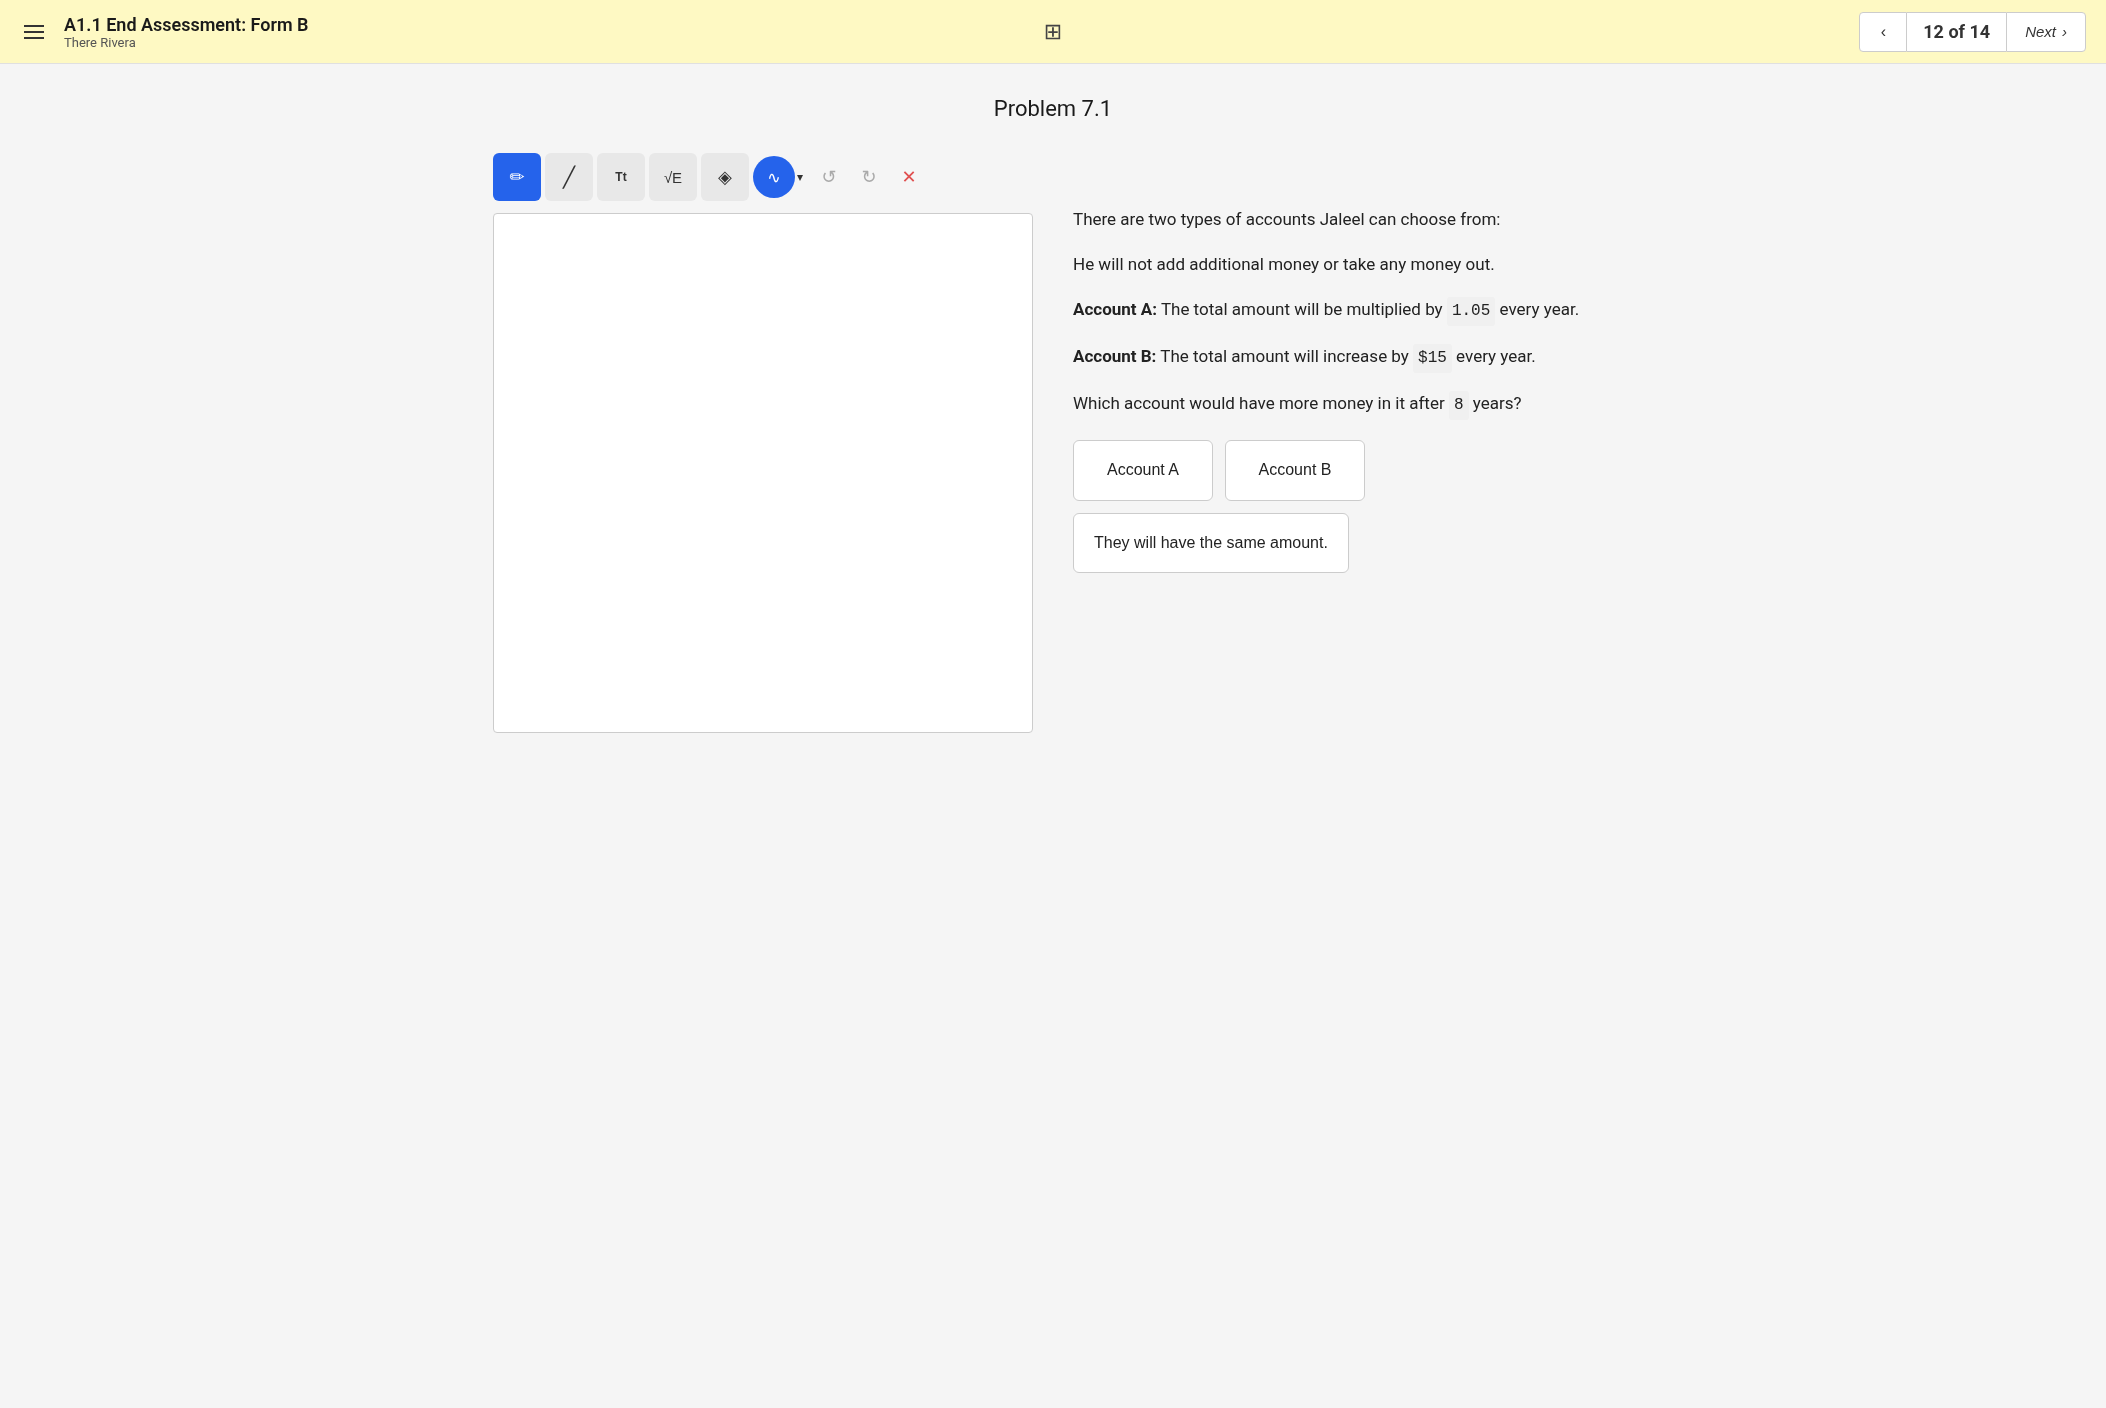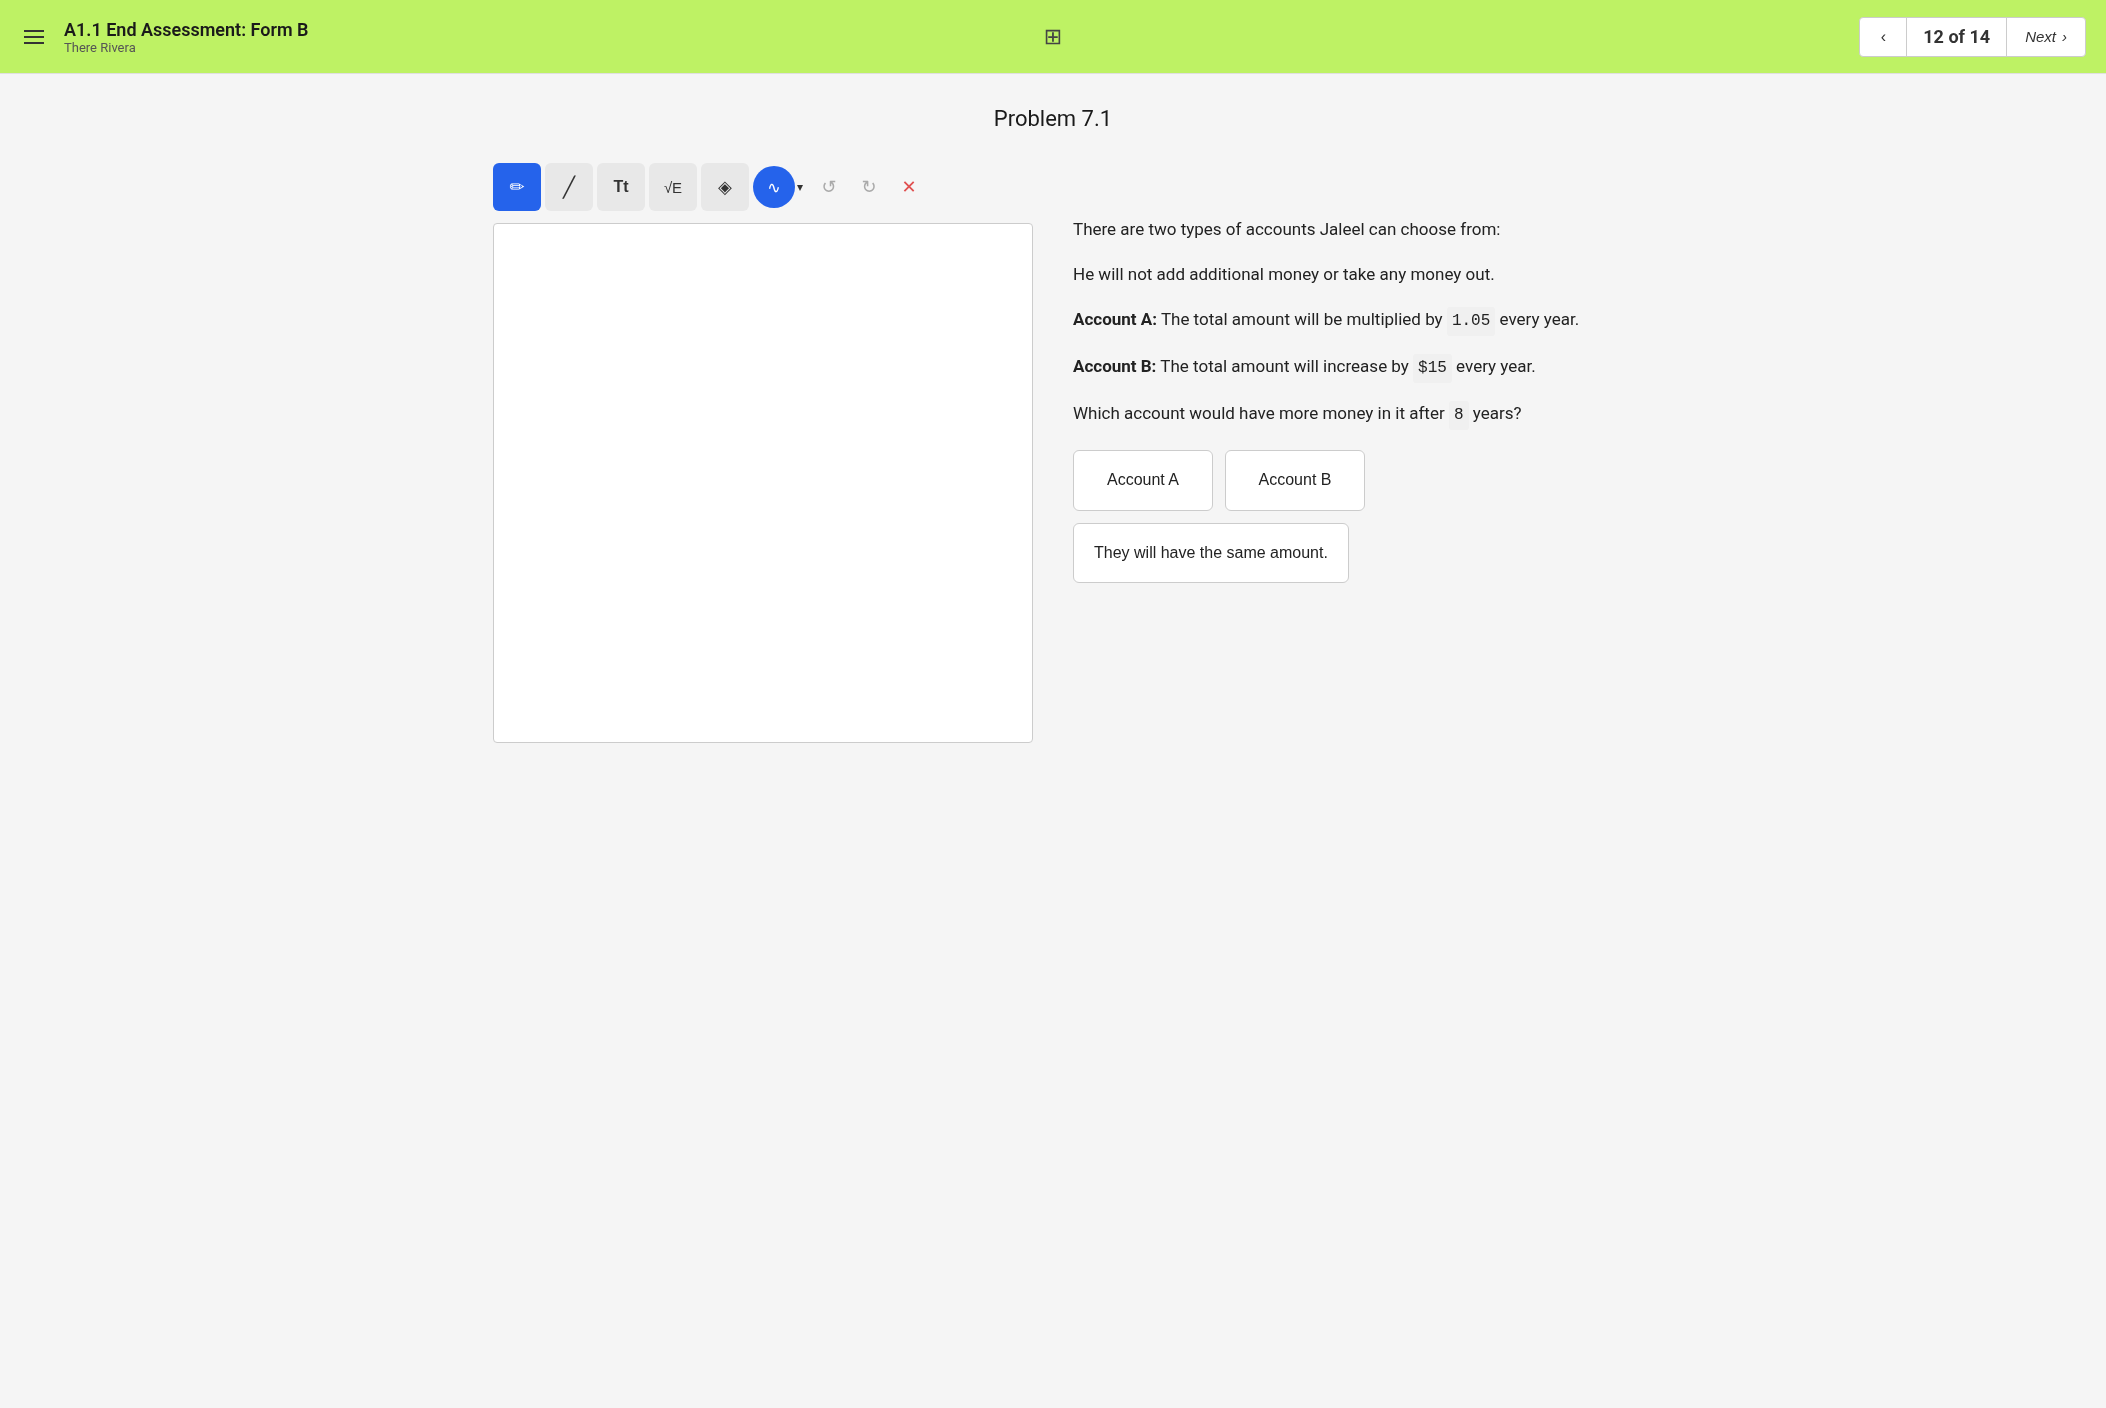--- a/index.html
+++ b/index.html
@@ -12,24 +12,24 @@
       font-family: -apple-system, BlinkMacSystemFont, 'Segoe UI', Roboto, sans-serif;
       background: #f5f5f5;
       min-height: 100vh;
       font-size: 16px;
     }
 
     
     .header {
       display: flex;
       align-items: center;
-      background: #bef264;
+      background: #fef9c3;
       border-bottom: 1px solid #e0e0e0;
       padding: 0 20px;
-      height: 74px;
+      height: 64px;
       position: relative;
     }
 
     .header-left {
       display: flex;
       align-items: center;
       gap: 16px;
       flex: 1;
     }
 
@@ -173,21 +173,21 @@
       font-size: 18px;
       color: #333;
     }
 
     .tool-btn.active {
       background: #2563eb;
       color: #fff;
     }
 
     .tool-btn.text-btn {
-      font-size: 16px;
+      font-size: 12px;
       font-weight: 600;
     }
 
     .tool-btn.sqrt-btn {
       font-size: 15px;
     }
 
     .tool-btn-circle {
       display: flex;
       align-items: center;

